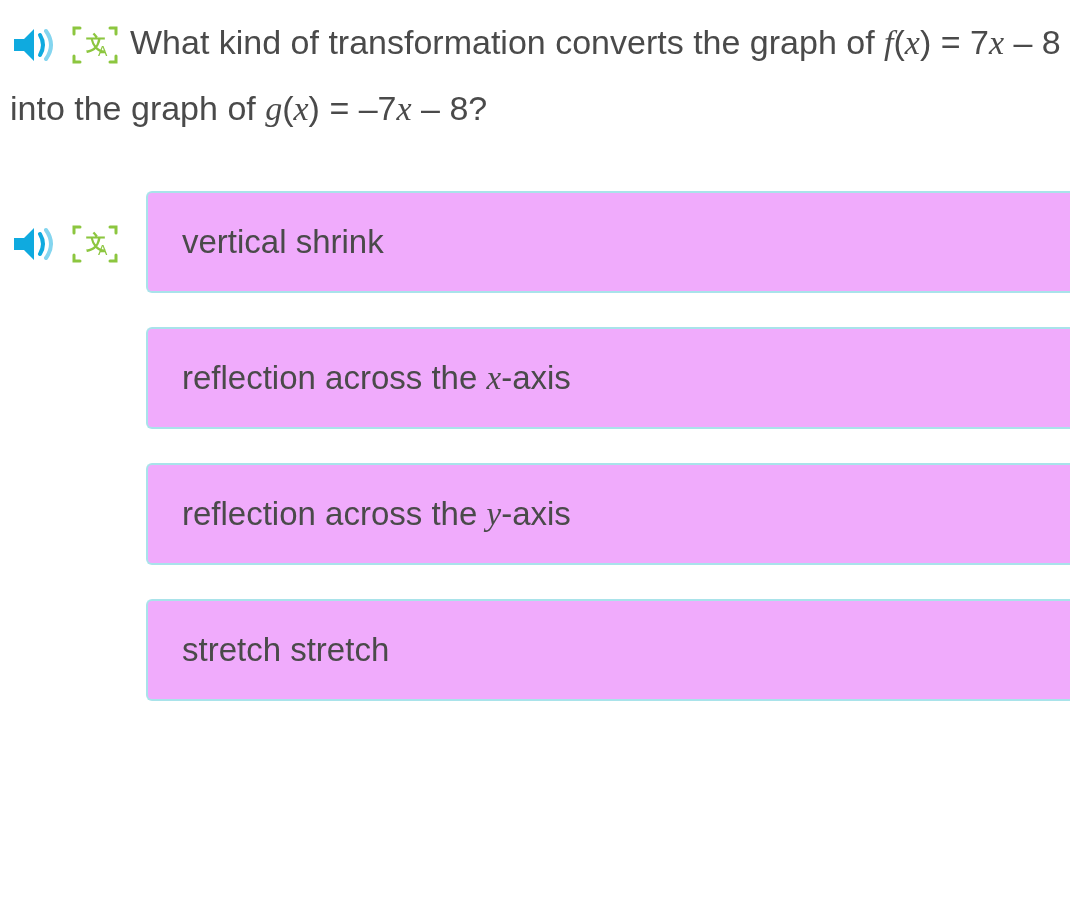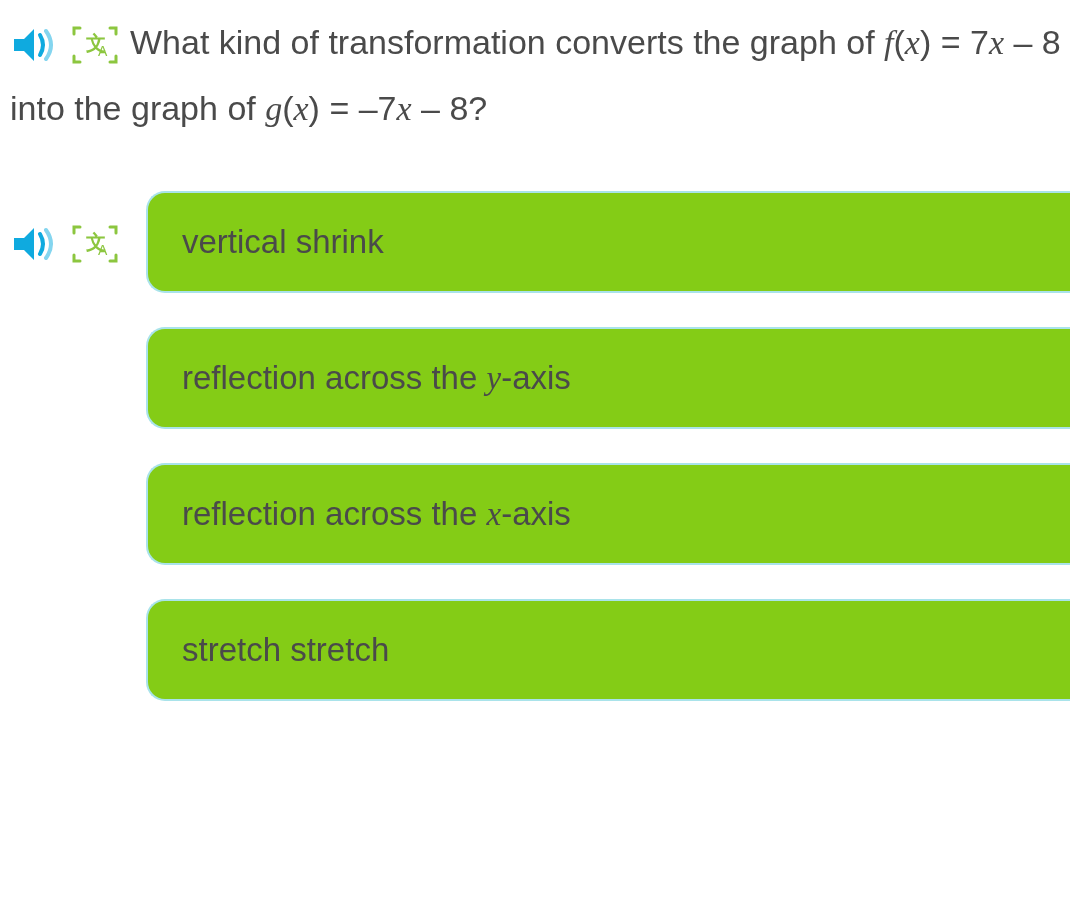--- a/index.html
+++ b/index.html
@@ -56,28 +56,28 @@
       padding-top: 30px;
     }
     .answers-list {
       flex: 1;
       display: flex;
       flex-direction: column;
       gap: 34px;
     }
     .answer-option {
       border: 2px solid #a9e3ea;
-      border-radius: 19px;
+      border-radius: 6px;
       border-right: none;
       border-top-right-radius: 0;
       border-bottom-right-radius: 0;
       padding: 30px 34px;
       font-size: 33px;
       color: #4a4a4a;
-      background: #84cc16;
+      background: #f0abfc;
       cursor: pointer;
       text-align: left;
       width: 100%;
     }
     .answer-option .math-italic {
       font-style: italic;
     }
   </style>
 </head>
 <body>
@@ -121,17 +121,17 @@
         <path d="M40 6 L46 6 L46 12" stroke="#8cc63f" stroke-width="3" fill="none" stroke-linecap="round"></path>
         <path d="M4 34 L4 40 L10 40" stroke="#8cc63f" stroke-width="3" fill="none" stroke-linecap="round"></path>
         <path d="M40 40 L46 40 L46 34" stroke="#8cc63f" stroke-width="3" fill="none" stroke-linecap="round"></path>
         <text x="16" y="28" font-size="20" fill="#8cc63f" font-family="sans-serif" font-weight="bold">文</text>
         <text x="28" y="34" font-size="14" fill="#8cc63f" font-family="sans-serif">A</text>
       </svg>
     </span>
   </span>
   <div class="answers-list" id="answers-list">
   <div class="answer-option"><span>vertical shrink</span></div>
+      <div class="answer-option"><span>reflection across the </span><span class="math-italic">x</span><span>-axis</span></div>
       <div class="answer-option"><span>reflection across the </span><span class="math-italic">y</span><span>-axis</span></div>
-      <div class="answer-option"><span>reflection across the </span><span class="math-italic">x</span><span>-axis</span></div>
       <div class="answer-option"><span>stretch stretch</span></div>
     </div>
 </div>
 
 </body></html>

